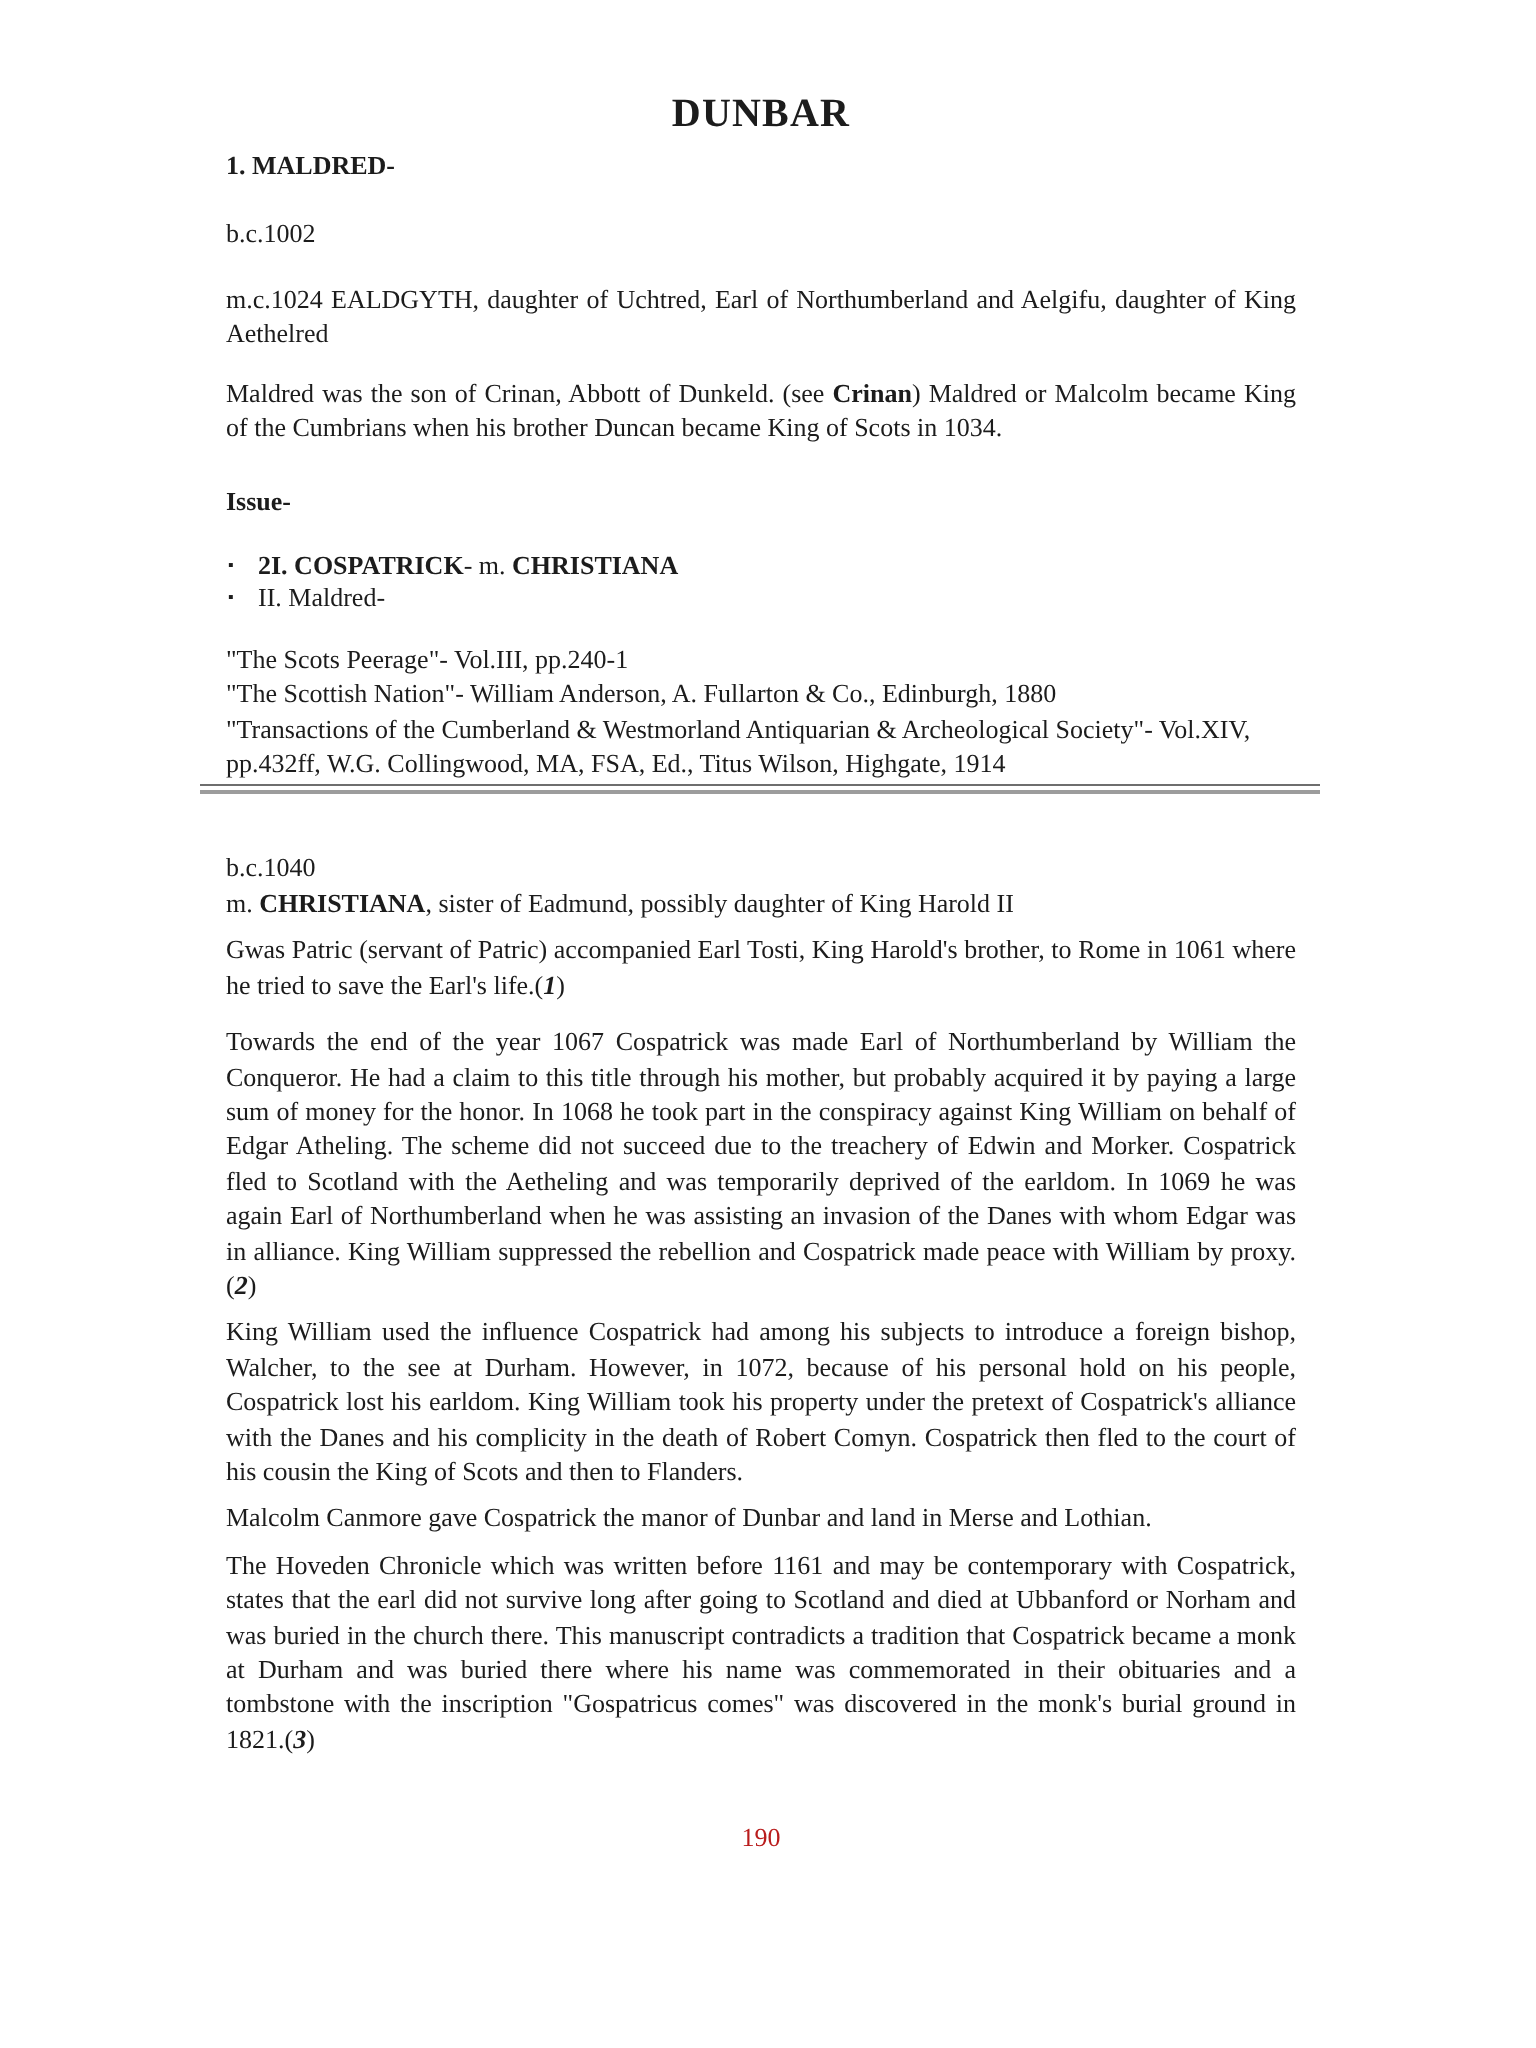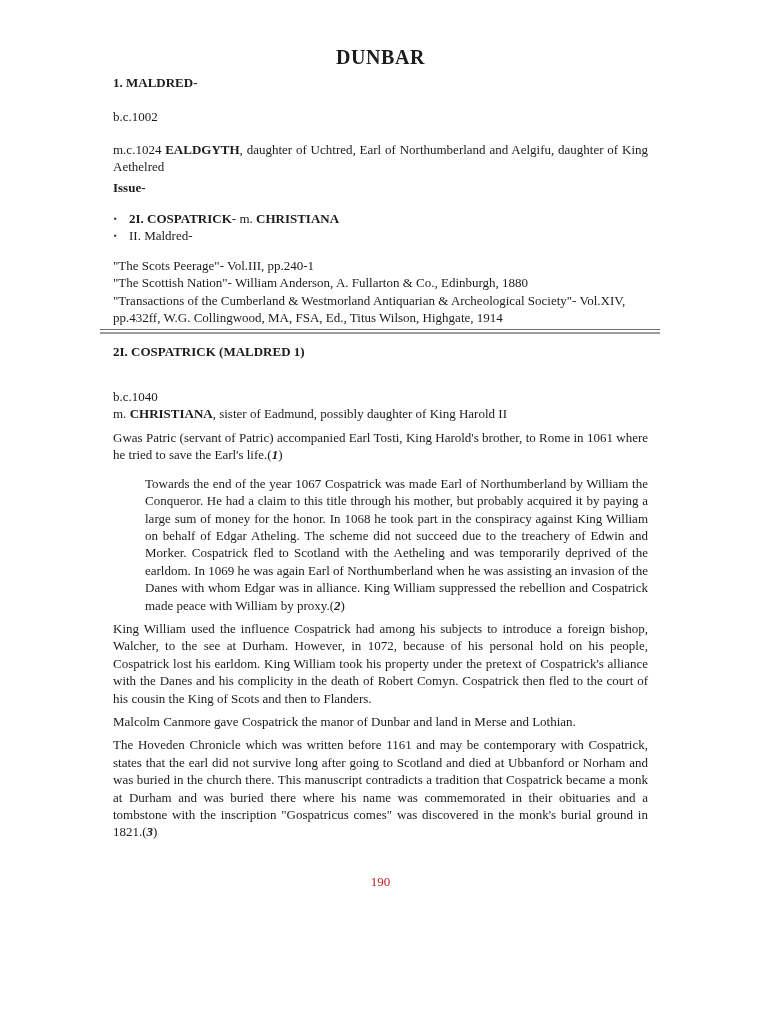--- a/index.html
+++ b/index.html
@@ -22,59 +22,60 @@
     font-weight: bold;
     text-align: center;
     line-height: 23px;
     letter-spacing: 0.6px;
   }
   .h1 { font-weight: bold; margin-top: 5px; }
   .h2 { font-weight: bold; margin-top: 9px; }
   .born-line { margin-top: 17px; }
   .m-para { margin: 15px 0 0 0; text-align: justify; }
   .bio { margin: 12px 0 0 0; text-align: justify; }
-  .issue-label { font-weight: bold; margin-top: 3px; }
+  .issue-label { font-weight: bold; margin-top: 20px; }
   .bullets { margin-top: 15px; }
   .bullet-item { display: flex; line-height: 16.5px; }
   .bullet-marker {
     width: 15px; flex: 0 0 15px;
     font-size: 8px; line-height: 16.5px;
     padding-left: 1px;
   }
   .ref-label { font-weight: bold; margin-top: 13px; }
   .refs { margin-top: 13px; }
   .rule {
     margin: 2px -12px 0 -13px;
     height: 2px;
     border-top: 1px solid #6e6e6e;
     border-bottom: 2px solid #9c9c9c;
   }
   .vitals { margin-top: 28px; }
   .para { margin: 6px 0 0 0; text-align: justify; }
   .para.first { }
-  .para.mid { margin-top: 11px; margin-left: 32px; }
+  .para.mid { margin-top: 11px; }
   .page-number {
     margin-top: 32px;
     text-align: center;
     color: #b91c1c;
   }
 </style>
 </head>
 <body>
 
 <div class="doc">
 
   <div class="title">DUNBAR</div>
 
   <div class="h1">1. MALDRED-</div>
 
   <div class="born-line">b.c.1002</div>
 
-  <p class="m-para"><span>m.c.1024 </span><span style="font-weight: bold;">EALDGYTH</span><span>, daughter of Uchtred, Earl of Northumberland and Aelgifu, daughter of King Aethelred</span></p>
+  <p class="m-para"><span>m.c.1024 </span><span style="font-weight: normal;">EALDGYTH</span><span>, daughter of Uchtred, Earl of Northumberland and Aelgifu, daughter of King Aethelred</span></p>
 
+  <p class="bio"><span>Maldred was the son of Crinan, Abbott of Dunkeld. (see </span><span style="font-weight: bold;">Crinan</span><span>) Maldred or Malcolm became King of the Cumbrians when his brother Duncan became King of Scots in 1034.</span></p>
 
   <div class="issue-label">Issue-</div>
 
   <div class="bullets">
     <div class="bullet-item">
       <span class="bullet-marker">▪</span>
       <span><span style="font-weight: bold;">2I. COSPATRICK</span><span>- m. </span><span style="font-weight: bold;">CHRISTIANA</span></span>
     </div>
     <div class="bullet-item">
       <span class="bullet-marker">▪</span>
@@ -85,21 +86,20 @@
 
   <div class="refs">
     <div>"The Scots Peerage"- Vol.III, pp.240-1</div>
     <div>"The Scottish Nation"- William Anderson, A. Fullarton &amp; Co., Edinburgh, 1880</div>
     <div>"Transactions of the Cumberland &amp; Westmorland Antiquarian &amp; Archeological Society"- Vol.XIV,</div>
     <div>pp.432ff, W.G. Collingwood, MA, FSA, Ed., Titus Wilson, Highgate, 1914</div>
   </div>
 
   <div class="rule"></div>
 
-  <div class="h2">2I. COSPATRICK (MALDRED 1)</div>
 
   <div class="vitals">
     <div>b.c.1040</div>
     <div><span>m. </span><span style="font-weight: bold;">CHRISTIANA</span><span>, sister of Eadmund, possibly daughter of King Harold II</span></div>
   </div>
 
   <p class="para first"><span>Gwas Patric (servant of Patric) accompanied Earl Tosti, King Harold's brother, to Rome in 1061 where he tried to save the Earl's life.(</span><span style="font-weight: bold; font-style: italic;">1</span><span>)</span></p>
   <p class="para mid"><span>Towards the end of the year 1067 Cospatrick was made Earl of Northumberland by William the Conqueror. He had a claim to this title through his mother, but probably acquired it by paying a large sum of money for the honor. In 1068 he took part in the conspiracy against King William on behalf of Edgar Atheling. The scheme did not succeed due to the treachery of Edwin and Morker. Cospatrick fled to Scotland with the Aetheling and was temporarily deprived of the earldom. In 1069 he was again Earl of Northumberland when he was assisting an invasion of the Danes with whom Edgar was in alliance. King William suppressed the rebellion and Cospatrick made peace with William by proxy.(</span><span style="font-weight: bold; font-style: italic;">2</span><span>)</span></p>
   <p class="para"><span>King William used the influence Cospatrick had among his subjects to introduce a foreign bishop, Walcher, to the see at Durham. However, in 1072, because of his personal hold on his people, Cospatrick lost his earldom. King William took his property under the pretext of Cospatrick's alliance with the Danes and his complicity in the death of Robert Comyn. Cospatrick then fled to the court of his cousin the King of Scots and then to Flanders.</span></p>
   <p class="para"><span>Malcolm Canmore gave Cospatrick the manor of Dunbar and land in Merse and Lothian.</span></p>

